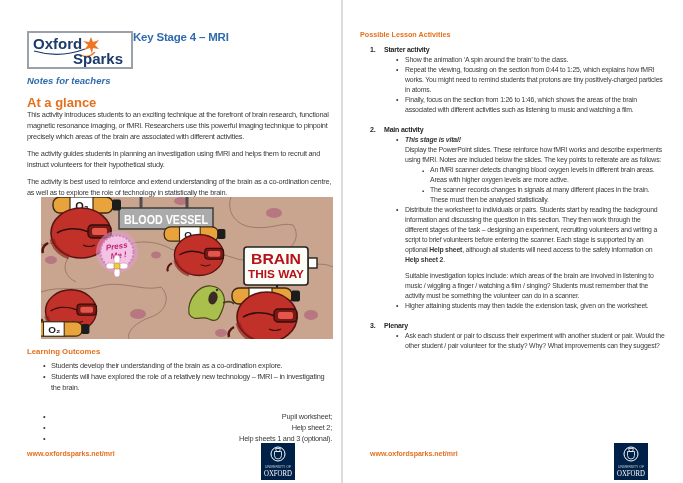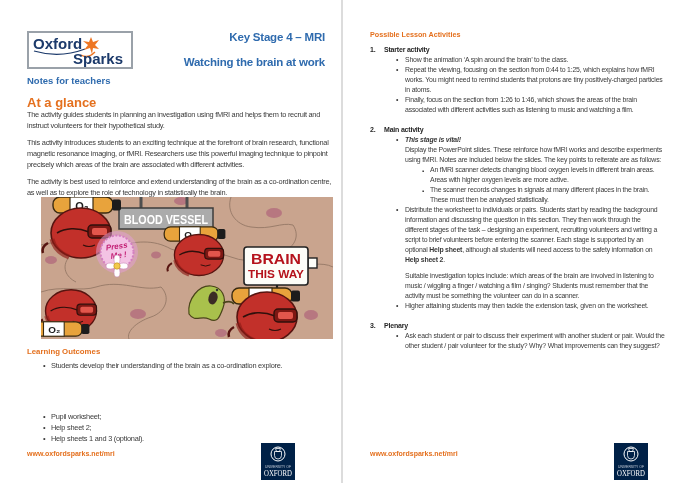--- a/index.html
+++ b/index.html
@@ -10,44 +10,44 @@
   }
   .page { position:absolute; top:0; height:483px; background:#fff; }
   #page-left  { left:0; width:341px; }
   #page-right { left:343px; width:340px; }
   #page-divider { position:absolute; left:341px; top:0; width:2px; height:483px; background:#dcdcdc; }
 
   .abs { position:absolute; }
 
   
   .logo-box { left:27px; top:31px; width:106px; height:38px; border:2px solid #9aa1a9; background:#fff; }
-  .doc-title { left:133px; top:25px; width:192px; text-align:right;
+  .doc-title { left:133px; top:25px; width:192px; text-align:left;
                color:#2f6bae; font-weight:bold; font-size:11.5px; line-height:25px; letter-spacing:-0.2px; }
   .h-blue  { color:#2f6bae; font-weight:bold; }
   .h-orange{ color:#e4701e; font-weight:bold; }
-  .notes-heading  { left:27px; top:75px;  font-size:9.5px; }
+  .notes-heading  { left:27px; top:75px;  font-size:9.5px;font-style:italic; }
   .glance-heading { left:27px; top:95px;  font-size:13px; }
   .body-copy { font-size:7.4px; line-height:11px; letter-spacing:-0.25px; }
   .paras { left:27px; top:109px; width:305px; }
   .paras p { margin:0 0 6px 0; }
   .cartoon-wrap { left:41px; top:197px; width:292px; height:116px; }
   .lo-heading  { left:27px; top:347px; font-size:7.8px; }
   .lo-list  { left:27px; top:360px; width:305px; }
   .mat-heading { left:27px; top:396px; font-size:7.8px; }
-  .mat-list { left:27px; top:411px; width:305px; }
+  .mat-list { left:27px; top:411px; width:305px;text-align:right; }
   ul.dots { list-style:none; }
   ul.dots > li { position:relative; padding-left:24px; }
   ul.dots > li::before { content:"\2022"; position:absolute; left:16px; }
   .footer-link { font-size:7px; font-weight:bold; color:#e4701e; text-decoration:none; }
   .fl-left  { left:27px; top:450px; }
   .ox-logo-left  { left:261px; top:443px; }
   .ox-logo-right { left:271px; top:443px; }
 
   
-  .pla-heading { left:27px; top:30px; font-size:7.2px; }
+  .pla-heading { left:17px; top:30px; font-size:7.2px; }
   .rp-copy { font-size:6.9px; line-height:10px; letter-spacing:-0.2px; }
   .rp-content { left:27px; top:45px; width:295px; }
   .sec-head { font-weight:bold; font-size:7px; color:#262626; }
   .sec-num { display:inline-block; width:14px; }
   .sec { margin-top:0; }
   .sec + .sec { margin-top:10px; }
   .rp-content ul.dots { margin-top:0; }
   .rp-content ul.dots > li { padding-left:35px; }
   .rp-content ul.dots > li::before { left:26px; }
   ul.squares { list-style:none; }
@@ -71,30 +71,29 @@
         <text x="4" y="16" font-size="15" font-weight="bold" fill="#1c3a6b">Oxford</text>
         <path d="M5,18 C22,23 40,22 56,16" stroke="#1c3a6b" stroke-width="1.3" fill="none"></path>
         <path d="M62,4 l2,5 6,-2 -4,5 4,4 -6,-1 -1,6 -2,-6 -6,2 4,-5 -5,-4 6,1 z" fill="#ee7623"></path>
         <path d="M52,22 q7,4 14,-3" stroke="#ee7623" stroke-width="1.4" fill="none"></path>
         <text x="44" y="31" font-size="15" font-weight="bold" fill="#1c3a6b">Sparks</text>
       </svg>
     </div>
 
     <div class="abs doc-title">
       <div>Key Stage 4 – MRI</div>
-      <div>Watching the brain at work</div>
     </div>
 
     <div class="abs notes-heading h-blue">Notes for teachers</div>
 
     <div class="abs glance-heading h-orange">At a glance</div>
 
     <div class="abs paras body-copy">
+      <p>This activity introduces students to an exciting technique at the forefront of brain research, functional magnetic resonance imaging, or fMRI.  Researchers use this powerful imaging technique to pinpoint precisely which areas of the brain are associated with different activities.</p>
       <p>The activity guides students in planning an investigation using fMRI and helps them to recruit and instruct volunteers for their hypothetical study.</p>
-      <p>This activity introduces students to an exciting technique at the forefront of brain research, functional magnetic resonance imaging, or fMRI.  Researchers use this powerful imaging technique to pinpoint precisely which areas of the brain are associated with different activities.</p>
       <p>The activity is best used to reinforce and extend understanding of the brain as a co-ordination centre, as well as to explore the role of technology in statistically the brain.</p>
     </div>
 
     <div class="abs cartoon-wrap">
       <svg width="292" height="142" viewBox="0 0 292 142">
         <defs>
           <g id="rbc">
             <ellipse cx="0" cy="0" rx="30" ry="25" fill="#c2302a" stroke="#571410" stroke-width="1.6"></ellipse>
             <path d="M-29,6 a30,25 0 0 0 17 18" stroke="#8e1b17" fill="none" stroke-width="5" opacity="0.65"></path>
             <path d="M-33,10 q-7,4 -5,10" stroke="#571410" stroke-width="2.5" fill="none"></path>
@@ -179,20 +178,21 @@
           <rect x="203" y="50" width="64" height="38" rx="3" fill="#fdfdf8" stroke="#222" stroke-width="1.6"></rect>
           <text x="235" y="67" font-size="15" font-weight="bold" fill="#b5121b" text-anchor="middle" textLength="50" lengthAdjust="spacingAndGlyphs">BRAIN</text>
           <text x="235" y="81" font-size="10.5" font-weight="bold" fill="#b5121b" text-anchor="middle" textLength="56" lengthAdjust="spacingAndGlyphs">THIS WAY</text>
         </g>
       </svg>
     </div>
 
     <div class="abs lo-heading h-orange">Learning Outcomes</div>
     <ul class="abs dots lo-list body-copy">
       <li>Students develop their understanding of the brain as a co-ordination explore.</li>
+      <li>Students will have explored the role of a relatively new technology – fMRI – in investigating the brain.</li>
     </ul>
 
     <ul class="abs dots mat-list body-copy">
       <li>Pupil worksheet;</li>
       <li>Help sheet 2;</li>
       <li>Help sheets 1 and 3 (optional).</li>
     </ul>
 
     <a class="abs footer-link fl-left" href="#">www.oxfordsparks.net/mri</a>
 

